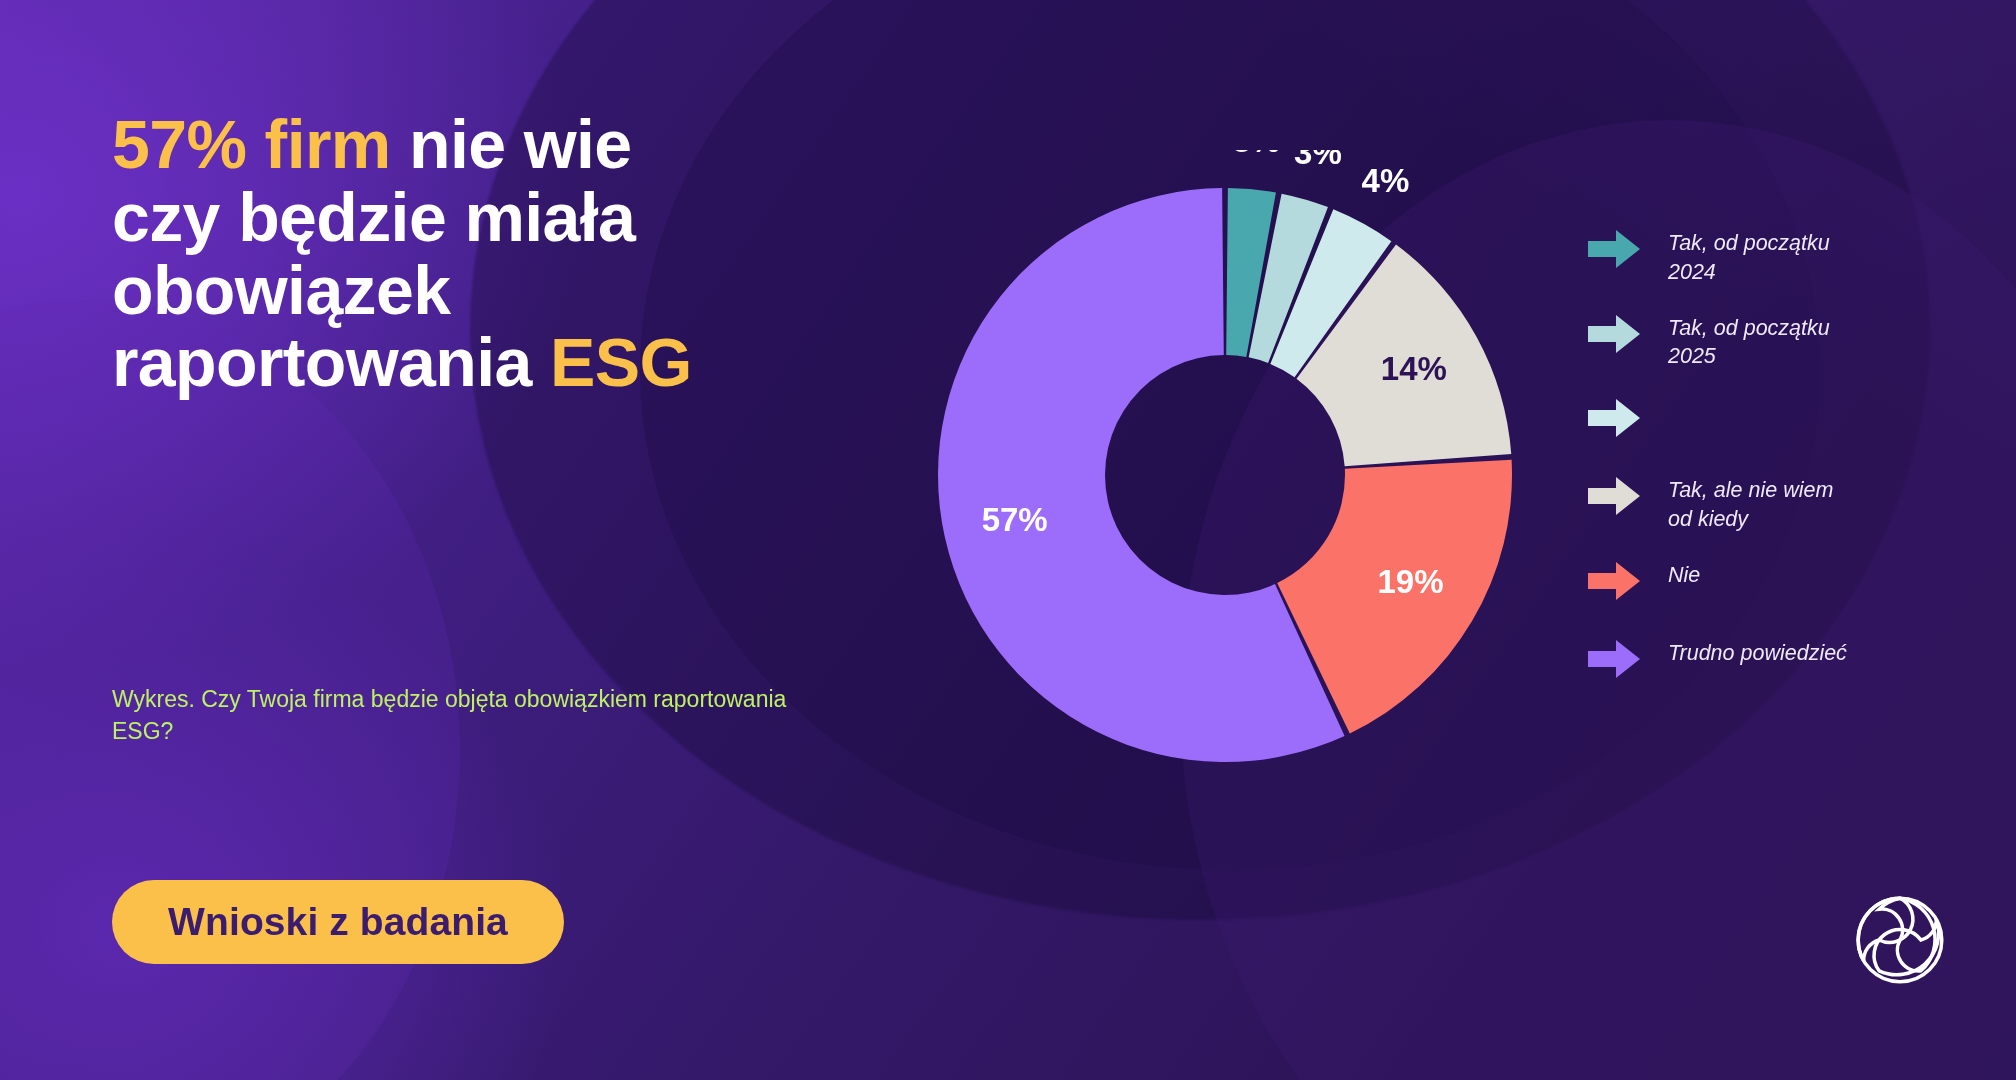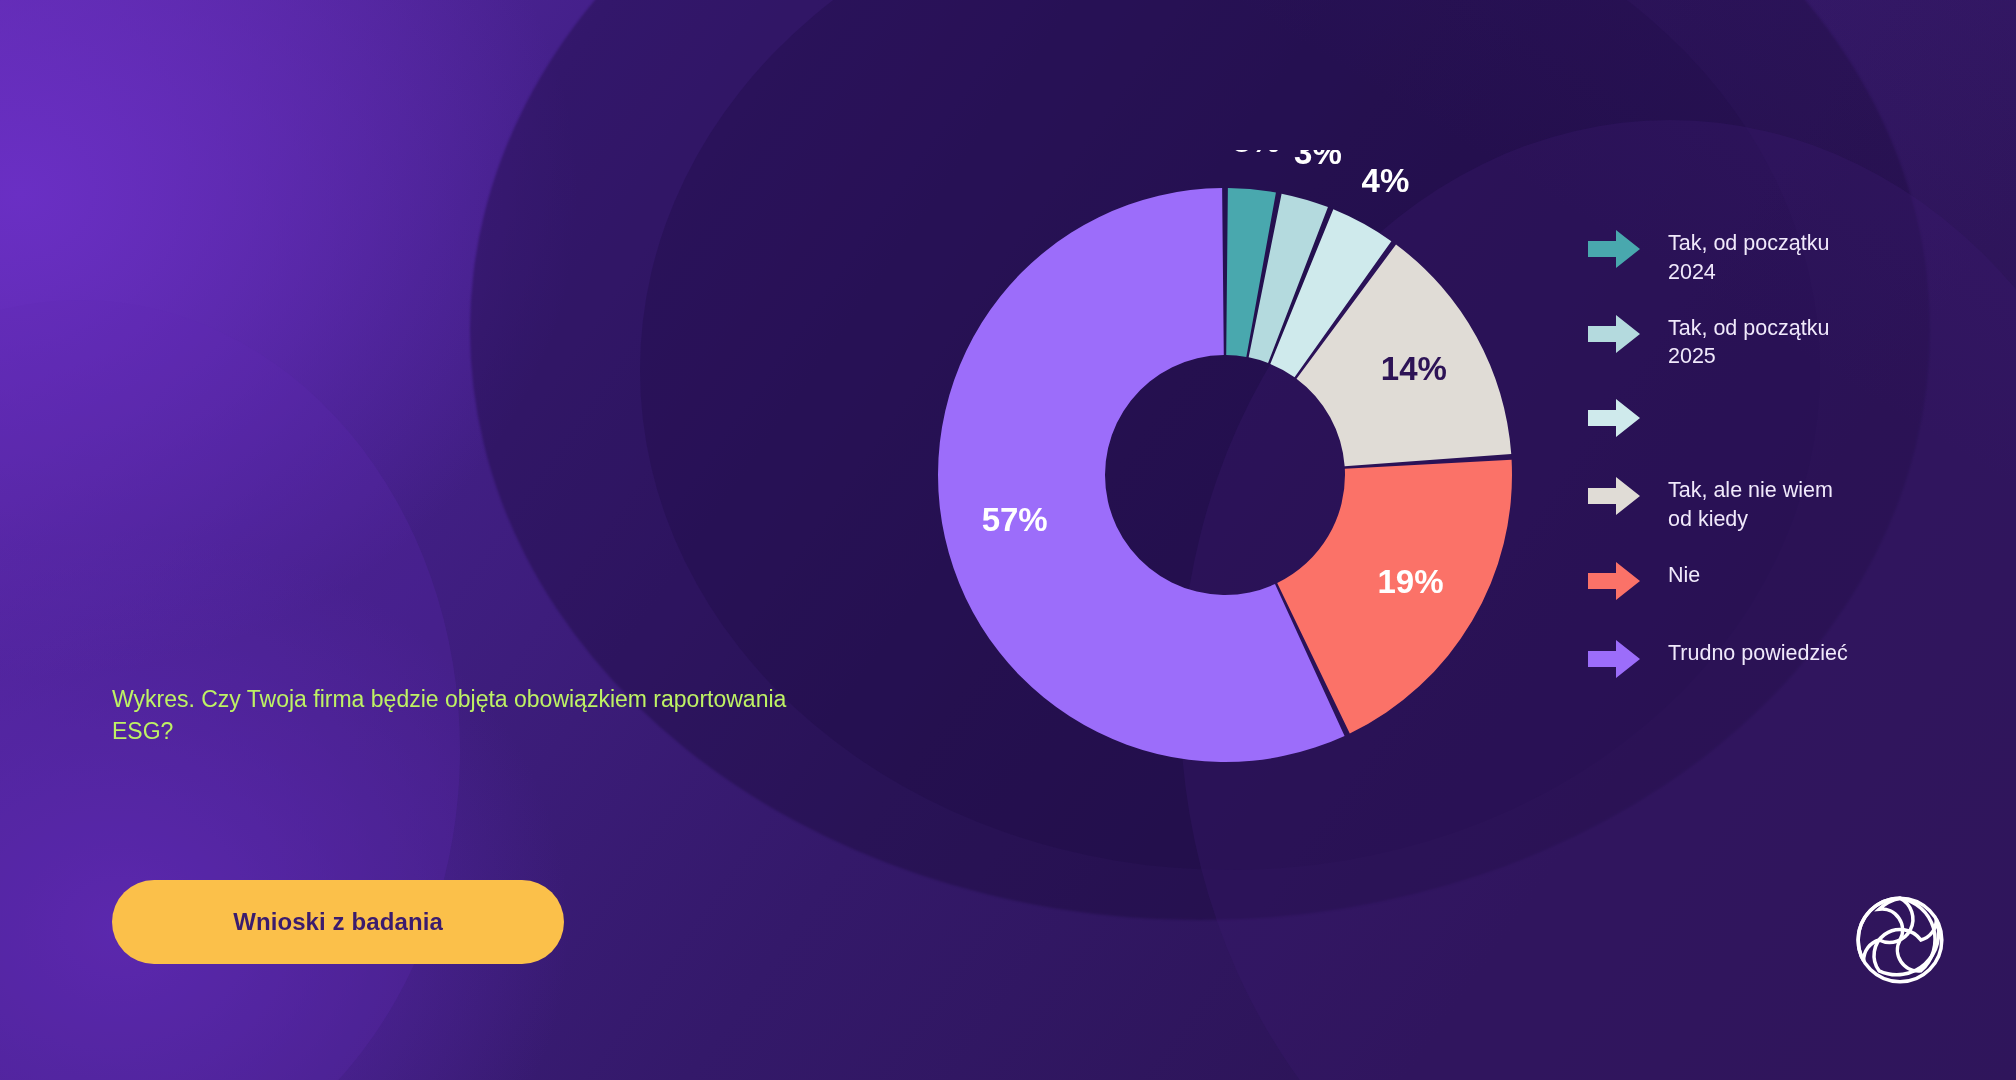--- a/index.html
+++ b/index.html
@@ -123,21 +123,21 @@
     display: flex;
     align-items: center;
     justify-content: center;
     width: 452px;
     height: 84px;
     border: none;
     border-radius: 42px;
     background: #fbc04a;
     color: #3b1c6e;
     font-family: "Liberation Sans", sans-serif;
-    font-size: 24px;
+    font-size: 39px;
     font-weight: 700;
     letter-spacing: 0.1px;
     cursor: pointer;
     padding: 0;
   }
 
   
   .chart-wrap {
     position: absolute;
     left: 930px;
@@ -165,20 +165,21 @@
     text-anchor: middle;
     dominant-baseline: middle;
   }
 
   
   .legend {
     position: absolute;
     left: 1588px;
     top: 228px;
     width: 400px;
+    font-style: italic;
   }
   .legend-row {
     display: flex;
     align-items: flex-start;
     margin-bottom: 26px;
     min-height: 52px;
   }
   .legend-row:last-child { margin-bottom: 0; }
   .legend-arrow {
     flex: 0 0 auto;
@@ -211,20 +212,21 @@
 
   <div class="bg-base"></div>
   <div class="bg-blob blob-a"></div>
   <div class="bg-blob blob-b"></div>
   <div class="bg-blob blob-c"></div>
   <div class="bg-blob blob-d"></div>
   <div class="bg-sweep"></div>
 
   <div class="left-col">
 
+    <h1 class="headline"><span class="hl">57% firm</span><span> nie wie</span><br><span>czy będzie miała</span><br><span>obowiązek</span><br><span>raportowania </span><span class="hl">ESG</span></h1>
 
     <p class="caption">Wykres. Czy Twoja firma będzie objęta obowiązkiem raportowania ESG?</p>
 
     <button class="cta">Wnioski z badania</button>
   </div>
 
   <div class="chart-wrap">
     <svg class="chart-svg" width="600" height="640" viewBox="0 0 600 640">
       <g id="donut-slices">
           <path d="M 297.88018125170873 38.01445235699185 A 287 287 0 0 1 345.9465638611098 42.55806325769208 L 316.3016991753769 206.90581042133465 A 120 120 0 0 0 296.2042569693556 205.0060427973485 Z" fill="#49a8ae"></path>

